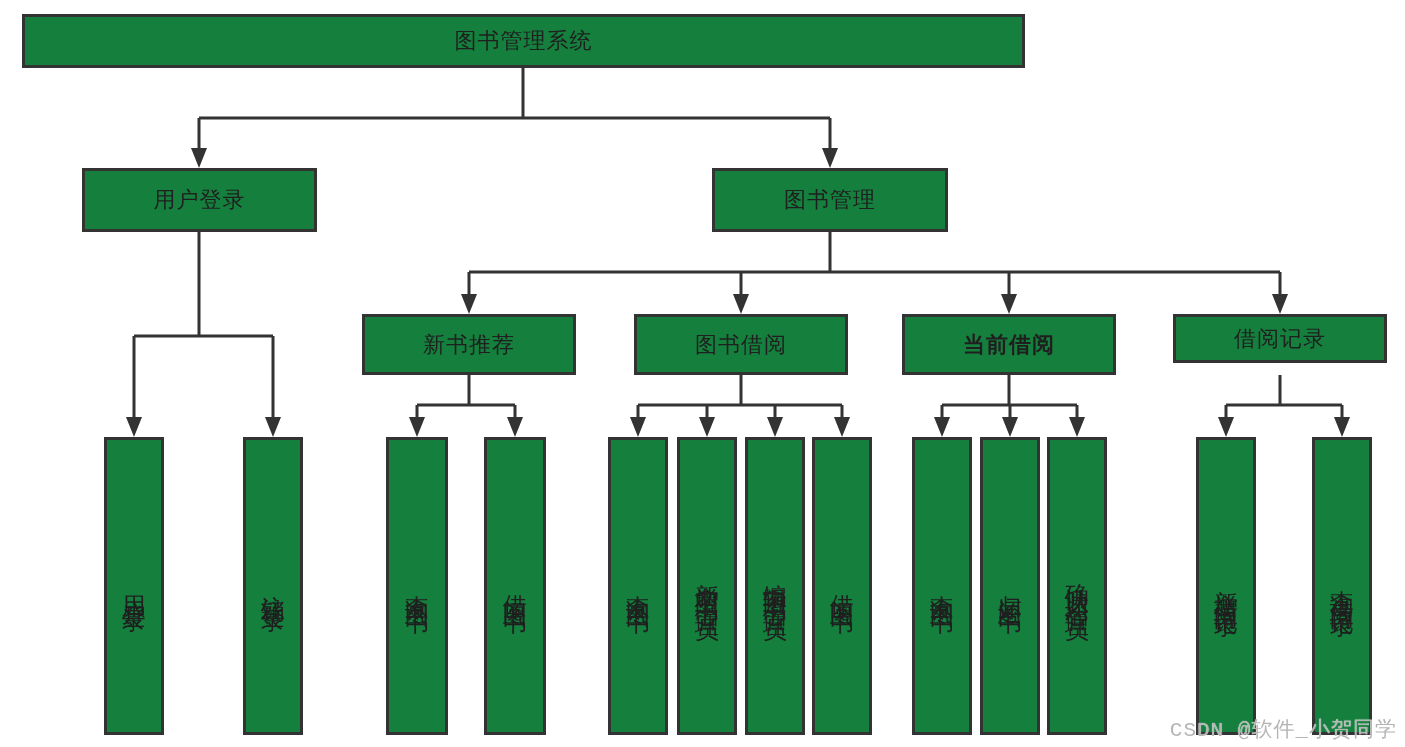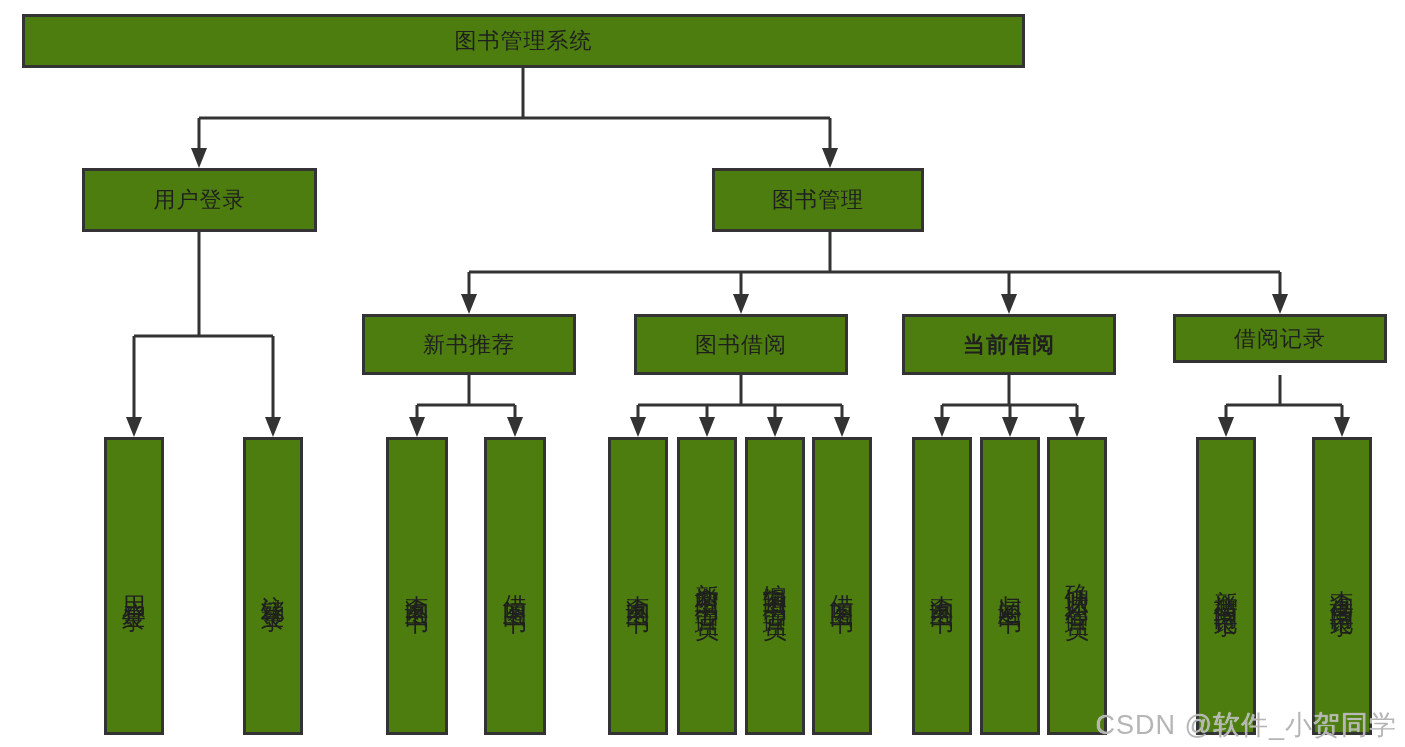--- a/index.html
+++ b/index.html
@@ -14,44 +14,45 @@
   #connectors {
     position: absolute;
     left: 0; top: 0;
     width: 1405px; height: 747px;
     pointer-events: none;
   }
   .node {
     position: absolute;
     box-sizing: border-box;
     border: 3px solid #333333;
-    background: #4d7c0f;
+    background: #15803d;
     display: flex;
     align-items: center;
     justify-content: center;
     color: #1f1f1f;
   }
   .hnode { font-size: 22px; letter-spacing: 1px; }
   .vnode { font-size: 24px; }
   .vnode .vtext {
     writing-mode: vertical-rl;
     text-orientation: mixed;
     letter-spacing: 5px;
     line-height: 1.15;
     white-space: nowrap;
   }
   .watermark {
     position: absolute;
     right: 8px;
     bottom: 4px;
-    font-size: 27px;
+    font-size: 21px;
     color: #b5b5b5;
     letter-spacing: 1px;
     z-index: 5;
     text-shadow: 0 0 1px #ffffff;
+    font-family: Liberation Mono, monospace;
   }
 </style>
 </head>
 <body>
 
 <div id="canvas">
 
   <svg id="connectors" viewBox="0 0 1405 747" xmlns="http://www.w3.org/2000/svg">
     <g stroke="#333333" stroke-width="3" fill="none">
 
@@ -91,21 +92,21 @@
       <polygon points="1010,437 1002,417 1018,417"></polygon>
       <polygon points="1077,437 1069,417 1085,417"></polygon>
       <polygon points="1226,437 1218,417 1234,417"></polygon>
       <polygon points="1342,437 1334,417 1350,417"></polygon>
     </g>
   </svg>
 
   <div class="node hnode" style="left:22px; top:14px; width:1003px; height:54px;">图书管理系统</div>
 
   <div class="node hnode" style="left:82px; top:168px; width:235px; height:64px;">用户登录</div>
-  <div class="node hnode" style="left:712px; top:168px; width:212px; height:64px;text-align:center;">图书管理</div>
+  <div class="node hnode" style="left:712px; top:168px; width:236px; height:64px;text-align:center;">图书管理</div>
 
   <div class="node hnode" style="left:634px; top:314px; width:214px; height:61px;">图书借阅</div>
   <div class="node hnode" style="left:362px; top:314px; width:214px; height:61px;">新书推荐</div>
   <div class="node hnode" style="left:902px; top:314px; width:214px; height:61px;font-weight:bold;">当前借阅</div>
   <div class="node hnode" style="left:1173px; top:314px; width:214px; height:49px;">借阅记录</div>
 
   <div class="node vnode" style="left:104px; top:437px; width:60px; height:298px;">
     <span class="vtext">用户登录</span>
   </div>
   <div class="node vnode" style="left:243px; top:437px; width:60px; height:298px;">

